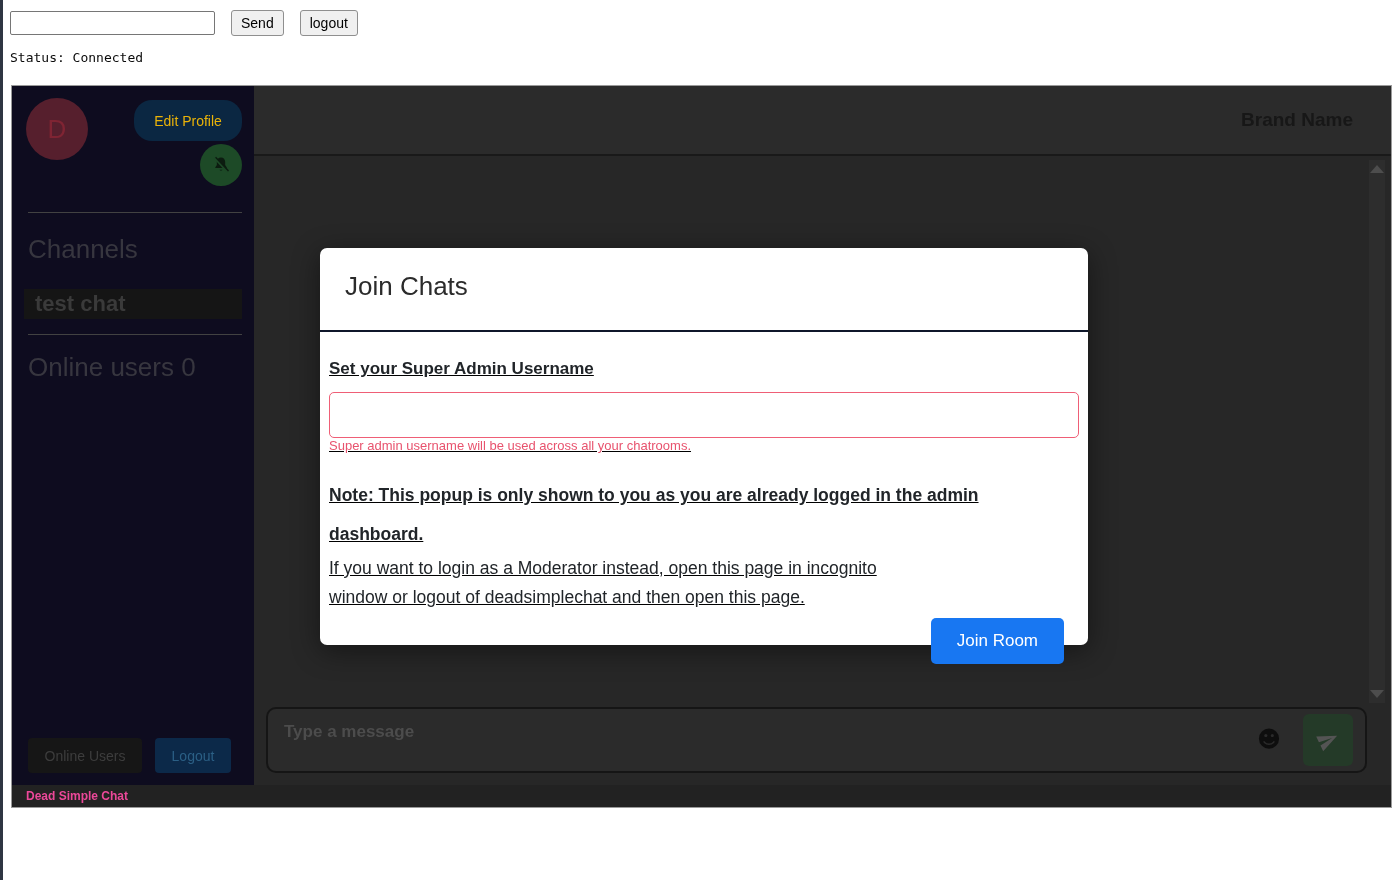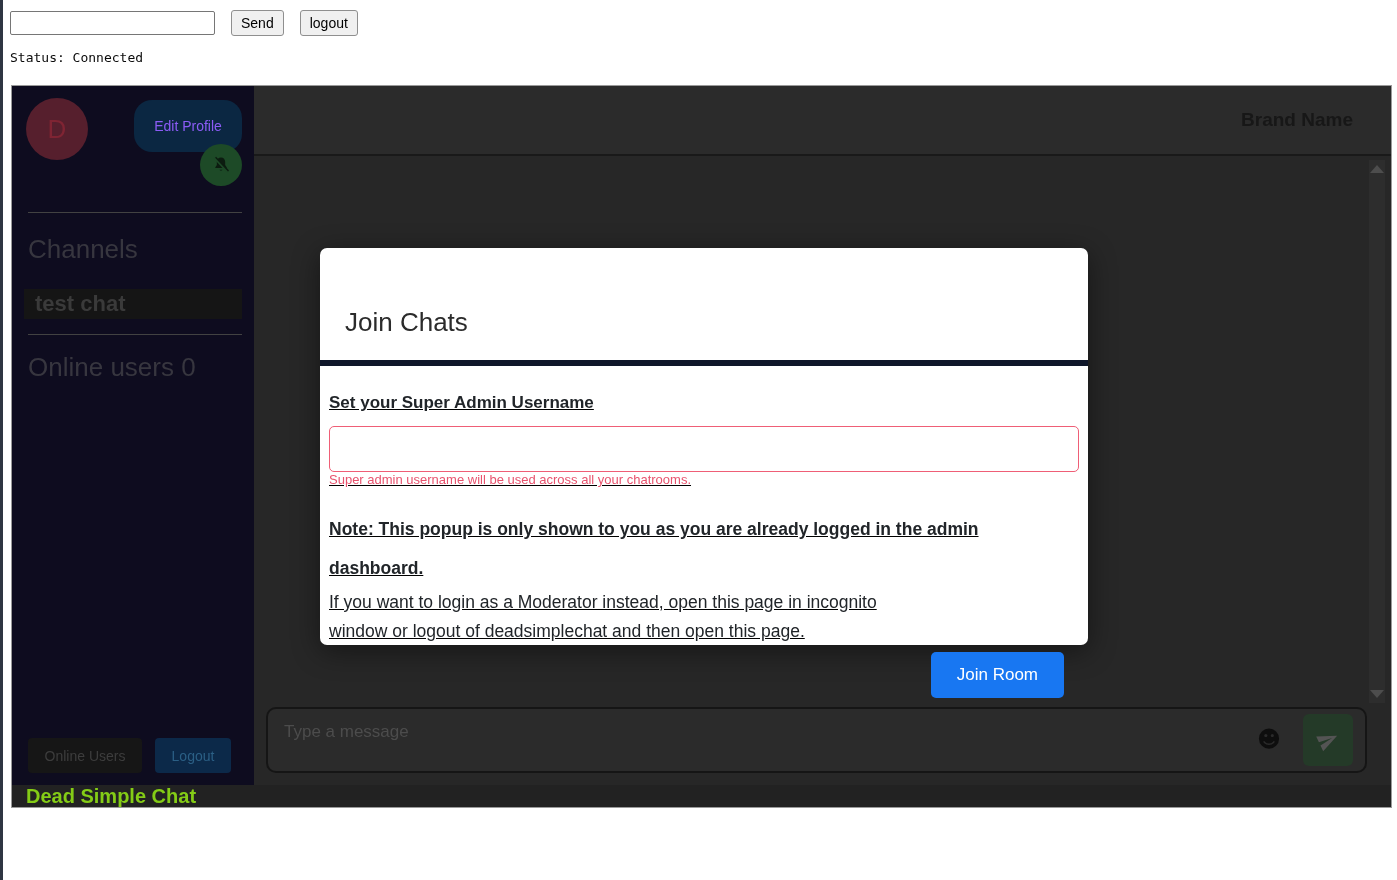--- a/index.html
+++ b/index.html
@@ -32,22 +32,22 @@
   }
   .widget-row { flex:1; display:flex; min-height:0; }
 
   
   .sidebar { width:242px; background:#0e0c1f; position:relative; flex:none; }
   .avatar {
     position:absolute; left:14px; top:12px; width:62px; height:62px; border-radius:50%;
     background:#561f2d; color:#7f2433; font-size:26px; display:flex; align-items:center; justify-content:center;
   }
   .edit-profile {
-    position:absolute; left:122px; top:14px; width:108px; height:52px; border:none;
-    border-radius:18px; background:#0b2742; color:#8b5cf6; font-size:14px; cursor:pointer;
+    position:absolute; left:122px; top:14px; width:108px; height:41px; border:none;
+    border-radius:18px; background:#0b2742; color:#eab308; font-size:14px; cursor:pointer;
     font-family:"Liberation Sans", sans-serif;
   }
   .mute-btn {
     position:absolute; left:188px; top:58px; width:42px; height:42px; border-radius:50%;
     background:#1d4a27; border:none; display:flex; align-items:center; justify-content:center; cursor:pointer;
   }
   .sb-divider { position:absolute; left:16px; right:12px; border-top:1px solid #424242; }
   .sb-divider.d1 { top:126px; }
   .sb-divider.d2 { top:248px; }
   .sb-heading { position:absolute; left:16px; color:#37363f; font-size:26px; font-weight:400;text-align:right; }
@@ -80,44 +80,44 @@
     display:flex; flex-direction:column; justify-content:space-between; align-items:center;
     padding:5px 0; cursor:pointer;
   }
   .arr-up { width:0; height:0; border-left:7px solid transparent; border-right:7px solid transparent; border-bottom:8px solid #4d4d4d; }
   .arr-down { width:0; height:0; border-left:7px solid transparent; border-right:7px solid transparent; border-top:8px solid #4d4d4d; }
 
   .msg-bar {
     position:absolute; left:12px; top:621px; width:1101px; height:66px;
     background:#2b2b2b; border:2px solid #151515; border-radius:10px;
   }
-  .msg-placeholder { position:absolute; left:16px; top:13px; font-size:17px; color:#4c4c4c; }
+  .msg-placeholder { position:absolute; left:16px; top:13px; font-size:17px; color:#4c4c4c;font-weight:bold; }
   .emoji-btn {
     position:absolute; right:78px; top:50%; transform:translateY(-52%);
     background:none; border:none; font-size:23px; color:#0e0e0e; cursor:pointer; line-height:1;
     font-family:"DejaVu Sans", sans-serif;
   }
   .send-btn {
     position:absolute; right:12px; top:5px; width:50px; height:52px;
     background:#243a28; border:none; border-radius:6px; cursor:pointer;
     display:flex; align-items:center; justify-content:center;
   }
   .send-btn svg { transform:rotate(-25deg); }
 
   .branding-strip {
-    height:22px; background:#222222; color:#84cc16; font-weight:bold; font-size:20px;
+    height:22px; background:#222222; color:#ec4899; font-weight:bold; font-size:12px;
     line-height:22px; padding-left:14px; flex:none;
   }
 
   
   .modal {
     position:absolute; left:320px; top:248px; width:768px; height:397px; background:#fff;
     border-radius:7px; box-shadow:0 6px 28px rgba(0,0,0,0.45); z-index:5;
   }
-  .modal-header { padding:23px 25px 22px 25px; border-bottom:6px solid #0f172a;margin-top:36px; }
+  .modal-header { padding:23px 25px 28px 25px; border-bottom:2px solid #0f172a; }
   .modal-title { font-size:26px; font-weight:300; color:#2b2b2b; }
   .modal-body { padding:27px 9px; position:relative;text-decoration:underline; }
   .field-label { font-size:17px; font-weight:600; color:#212529; }
   .username-input {
     margin-top:13px; width:100%; height:46px; border:1px solid #ef5e76; border-radius:5px;
     font-size:16px; padding:0 12px; outline:none;
   }
   .helper-text { font-size:13px; color:#e8536e; }
   .note-bold { margin-top:23px; font-size:17.5px; font-weight:700; color:#212529; line-height:39px; max-width:722px; }
   .note-text { font-size:17.5px; font-weight:400; color:#212529; line-height:29px; max-width:582px; }

